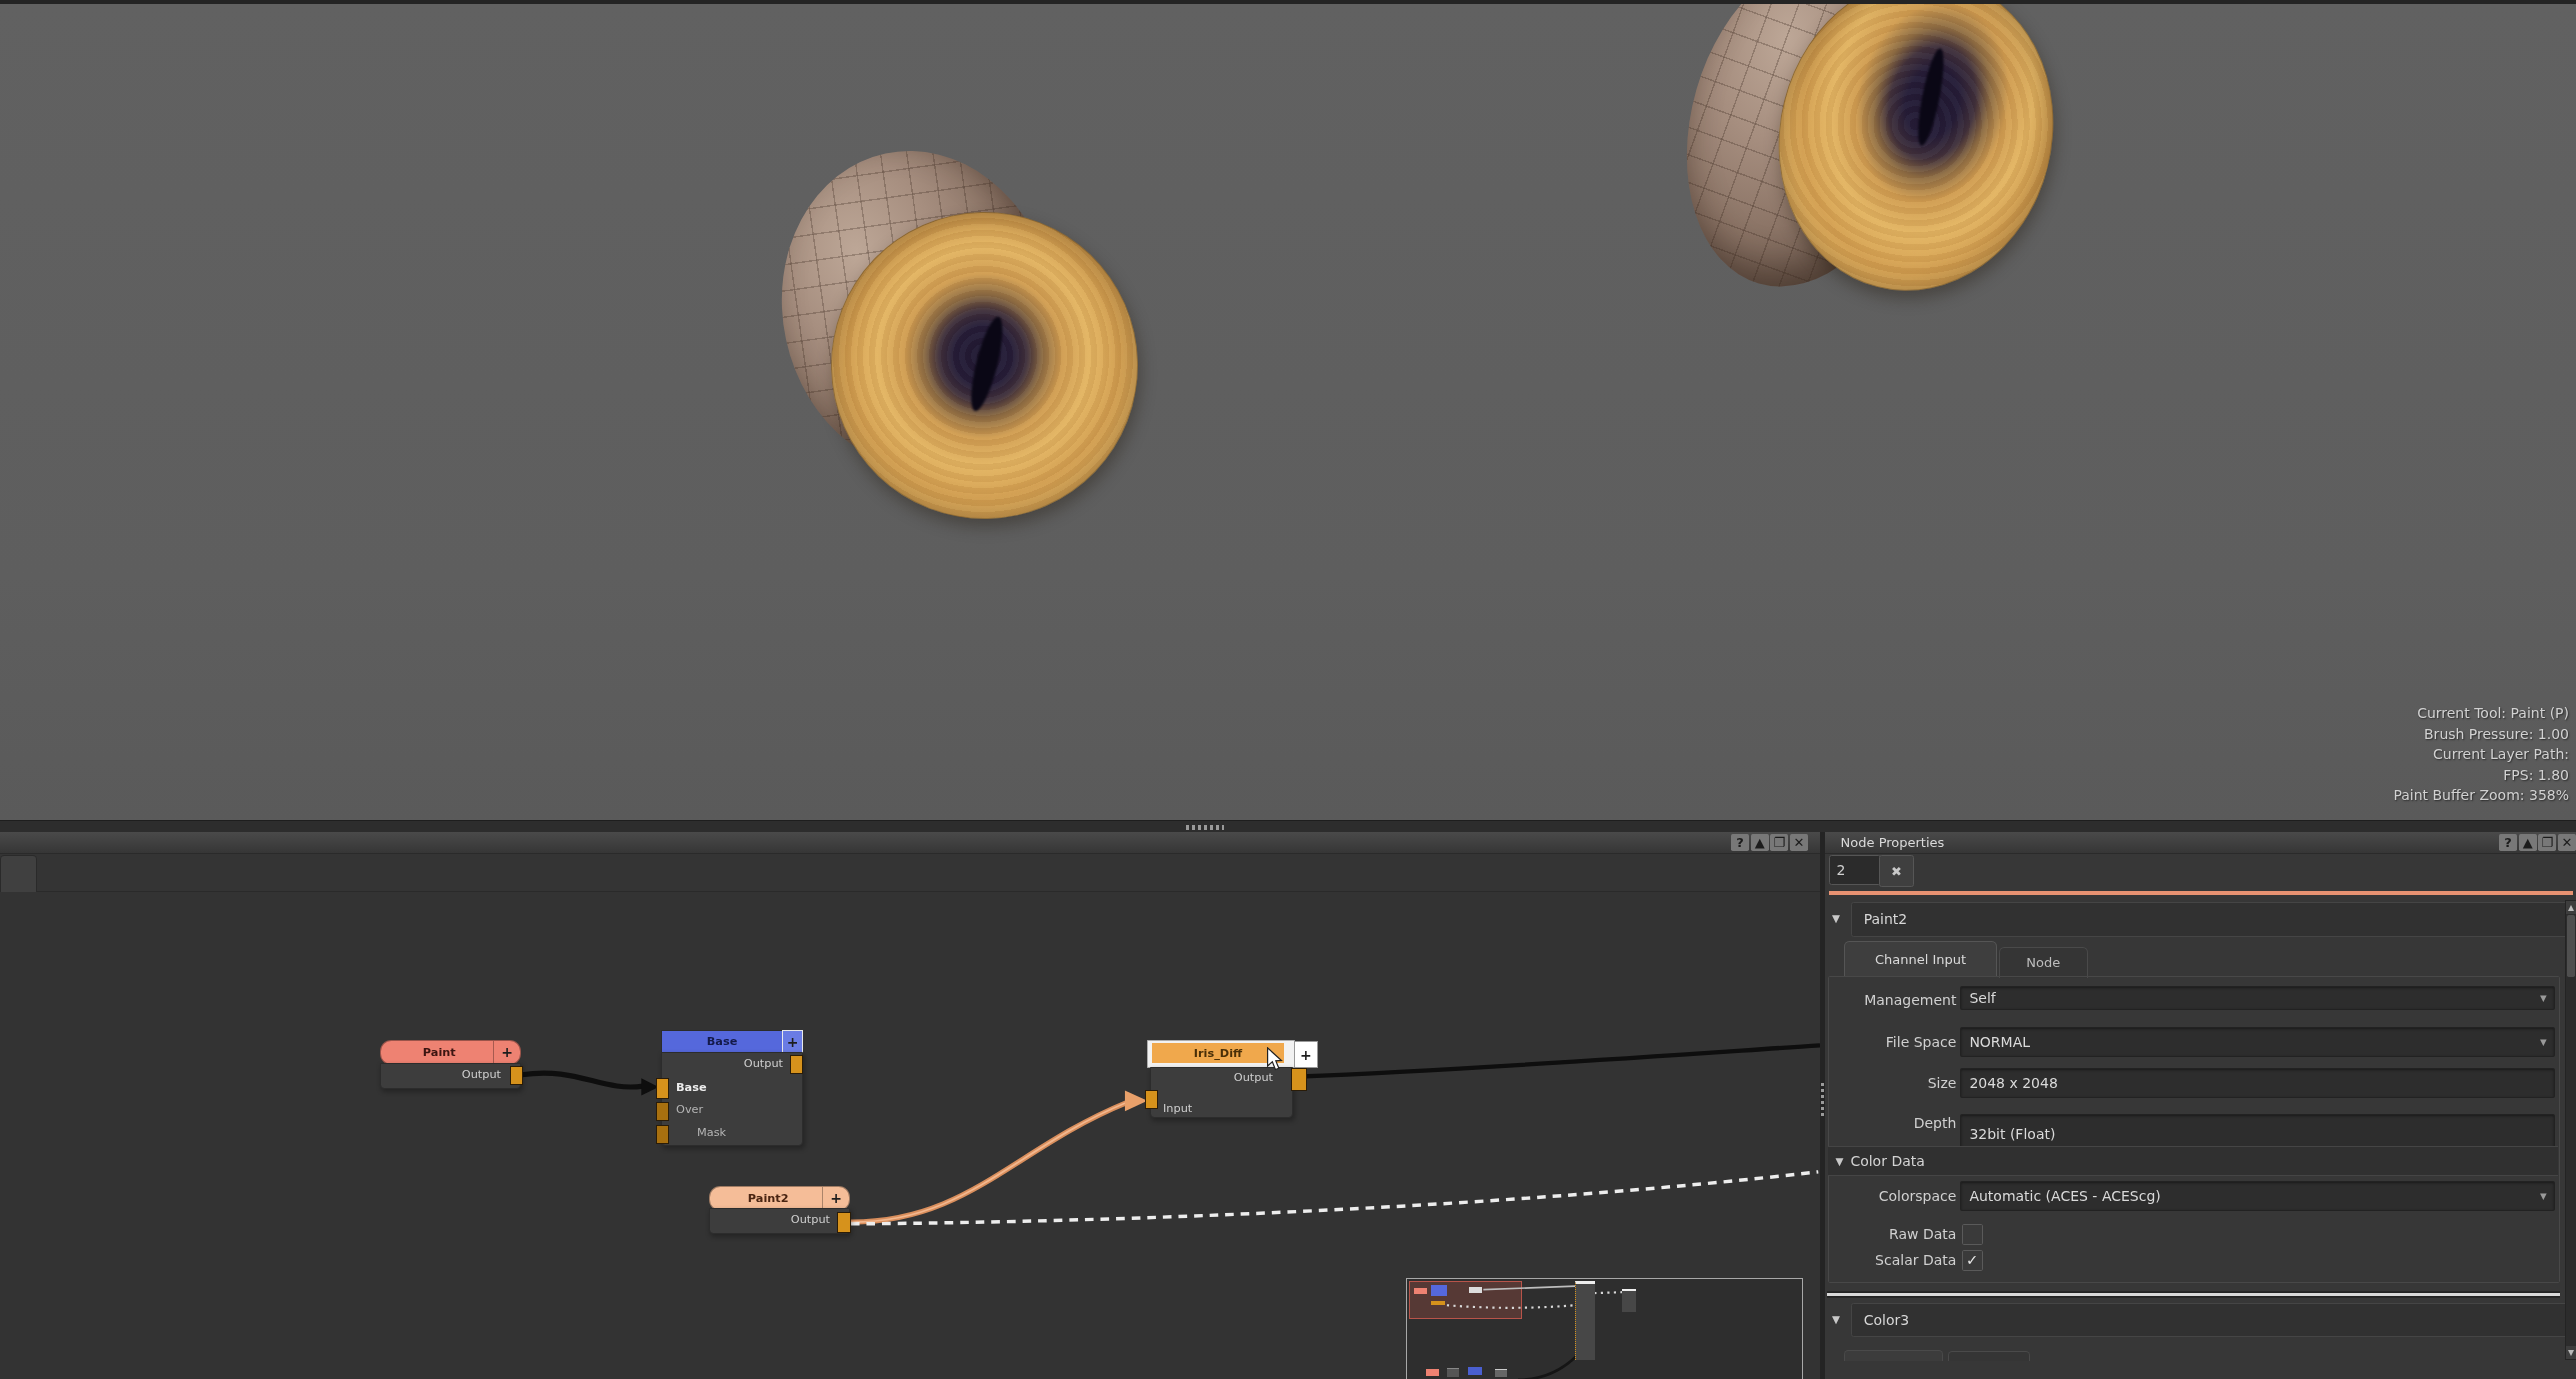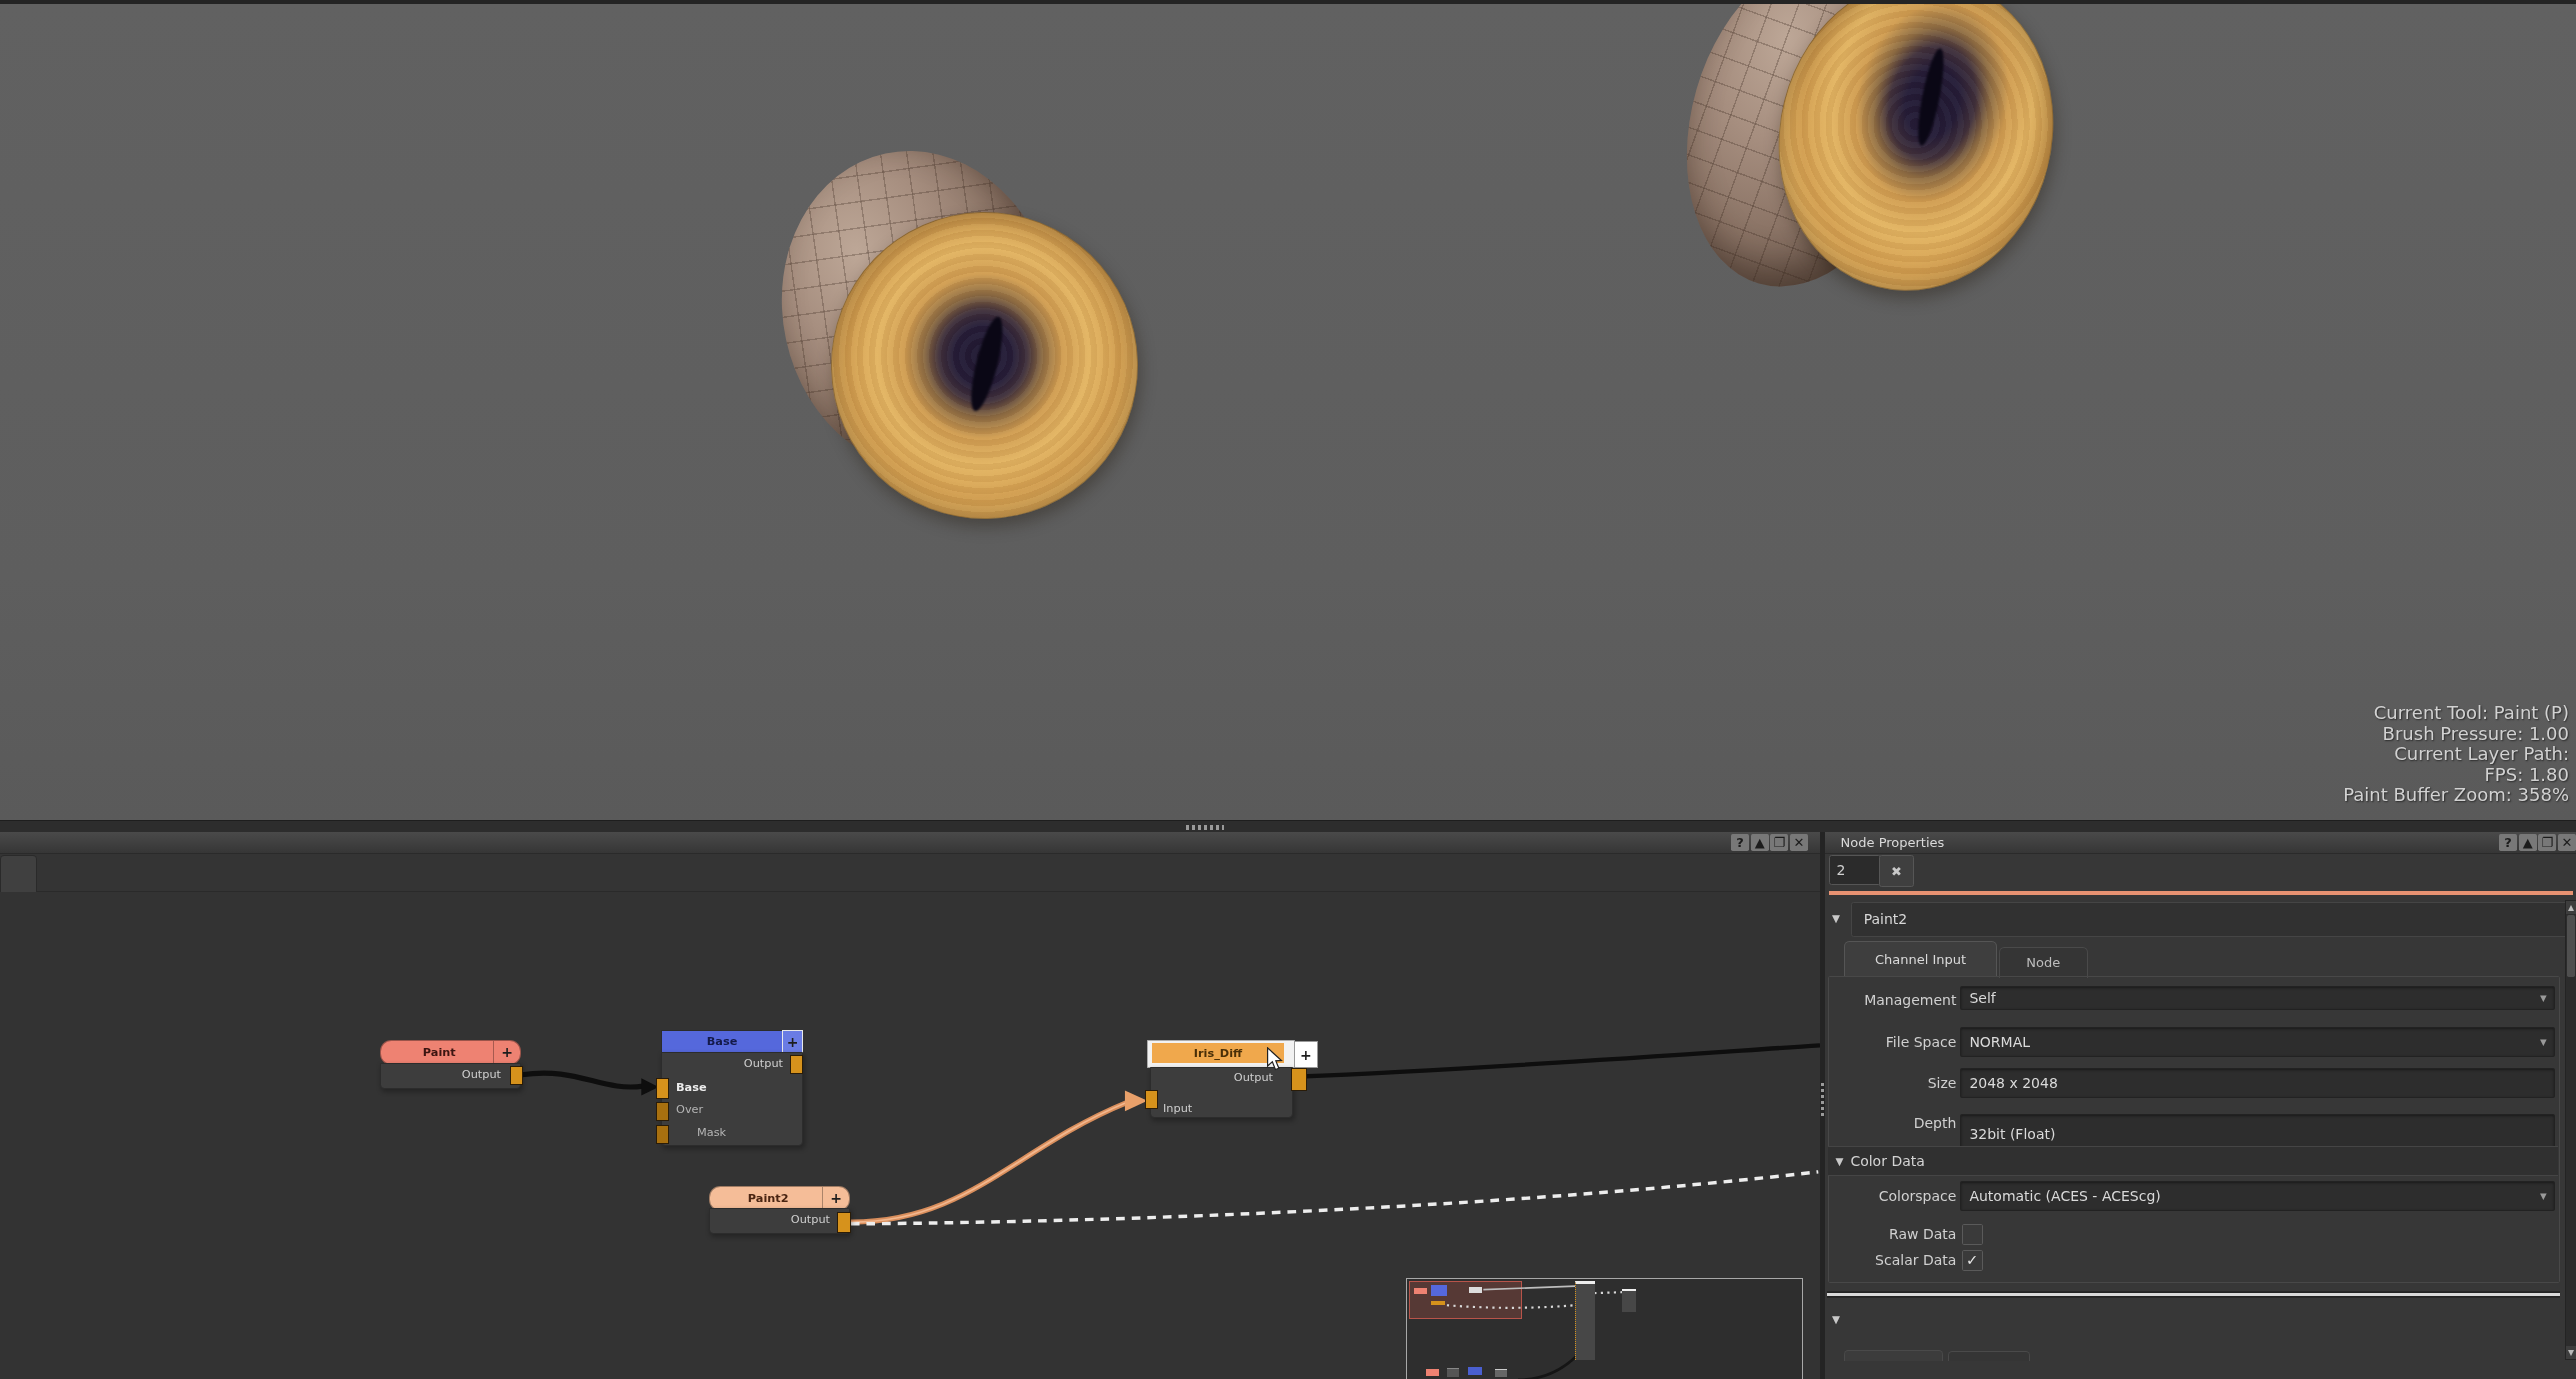--- a/index.html
+++ b/index.html
@@ -18,21 +18,21 @@
   .eye-wire{position:absolute;inset:0;border-radius:50%;opacity:.55;
     background:
       repeating-linear-gradient(4deg, rgba(55,38,28,.5) 0 1.4px, transparent 1.4px 26px),
       repeating-linear-gradient(94deg, rgba(55,38,28,.5) 0 1.4px, transparent 1.4px 26px);}
   .eye-iris{position:absolute;border-radius:50%;border:1.7px solid rgba(45,28,12,.45);
     box-shadow:inset 0 0 26px rgba(70,40,10,.5), 3.5px 7px 15.6px rgba(30,20,10,.35);}
   .iris-rings{position:absolute;inset:0;border-radius:50%;opacity:.5;
     background:repeating-radial-gradient(circle at 49% 47%, rgba(125,75,20,.16) 0 6px, rgba(255,225,150,.12) 6px 12px);}
   .eye-slit{position:absolute;background:#0a0715;border-radius:50%;filter:blur(1.3px);}
 
-  #hud{right:7px;top:699px;text-align:right;color:#d2d2d2;font-size:18px;line-height:20.4px;
+  #hud{right:7px;top:699px;text-align:right;color:#d2d2d2;font-size:14px;line-height:20.4px;
     text-shadow:0.9px 0.9px 1.7px rgba(0,0,0,.55);}
 
   
   #h-divider{left:0;top:820px;width:2576px;height:12px;background:#2d2d2d;border-top:0.9px solid #1e1e1e;}
   #h-grip{left:1186px;top:4.3px;width:38px;height:4.3px;
     background:repeating-linear-gradient(90deg,#9a9a9a 0 2.6px,transparent 2.6px 6px);}
   #v-splitter{left:1820px;top:832px;width:5.2px;height:548px;background:#242424;}
   #v-grip{left:0.9px;top:251px;width:3.5px;height:36px;
     background:repeating-linear-gradient(180deg,#9a9a9a 0 2.6px,transparent 2.6px 6px);}
 
@@ -322,20 +322,23 @@
       <div class="checkbox" style="top:326px;"></div>
 
       <div class="prop-label" style="left:1.7px;top:354px;">Scalar Data</div>
       <div class="checkbox" style="top:352px;">
         <span>✓</span>
       </div>
 
       <div class="abs" id="white-sep"></div>
 
       <span class="sec-arrow" style="left:5.2px;top:415px;">▼</span>
+      <div class="sec-box" style="left:24px;top:405px;width:707px;height:32px;">
+        <span>Color3</span>
+      </div>
 
       <div class="tab-stub" style="left:17.3px;top:452px;width:97px;height:10.4px;"></div>
       <div class="tab-stub" style="left:121px;top:453px;width:80px;height:8.7px;background:#353535;"></div>
 
       <div class="abs vscroll">
         <div class="scroll-btn" style="left:0;top:0;width:10.4px;height:13px;">▲</div>
         <div class="scroll-thumb" style="left:0.9px;top:14.7px;width:8.7px;height:62px;"></div>
         <div class="scroll-btn" style="left:0;bottom:0;width:10.4px;height:13px;">▼</div>
       </div>
 

